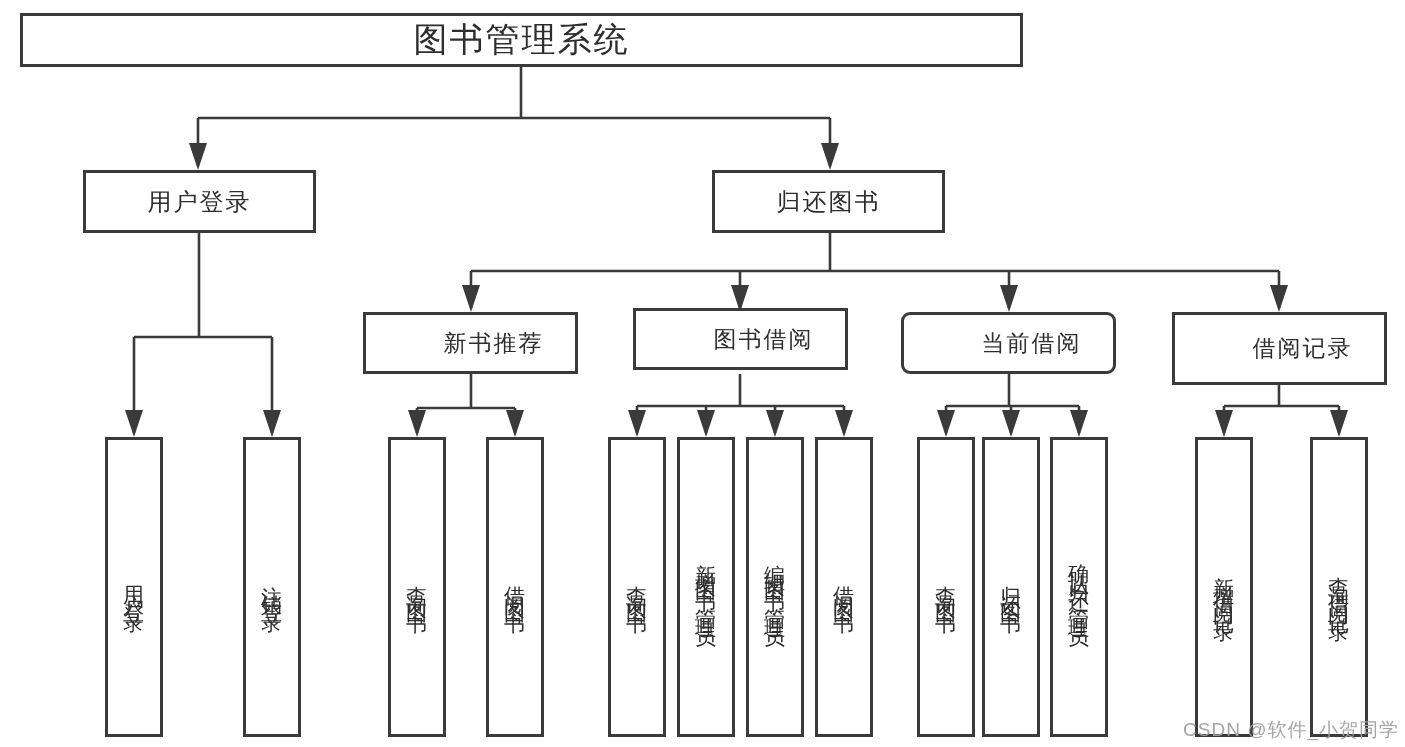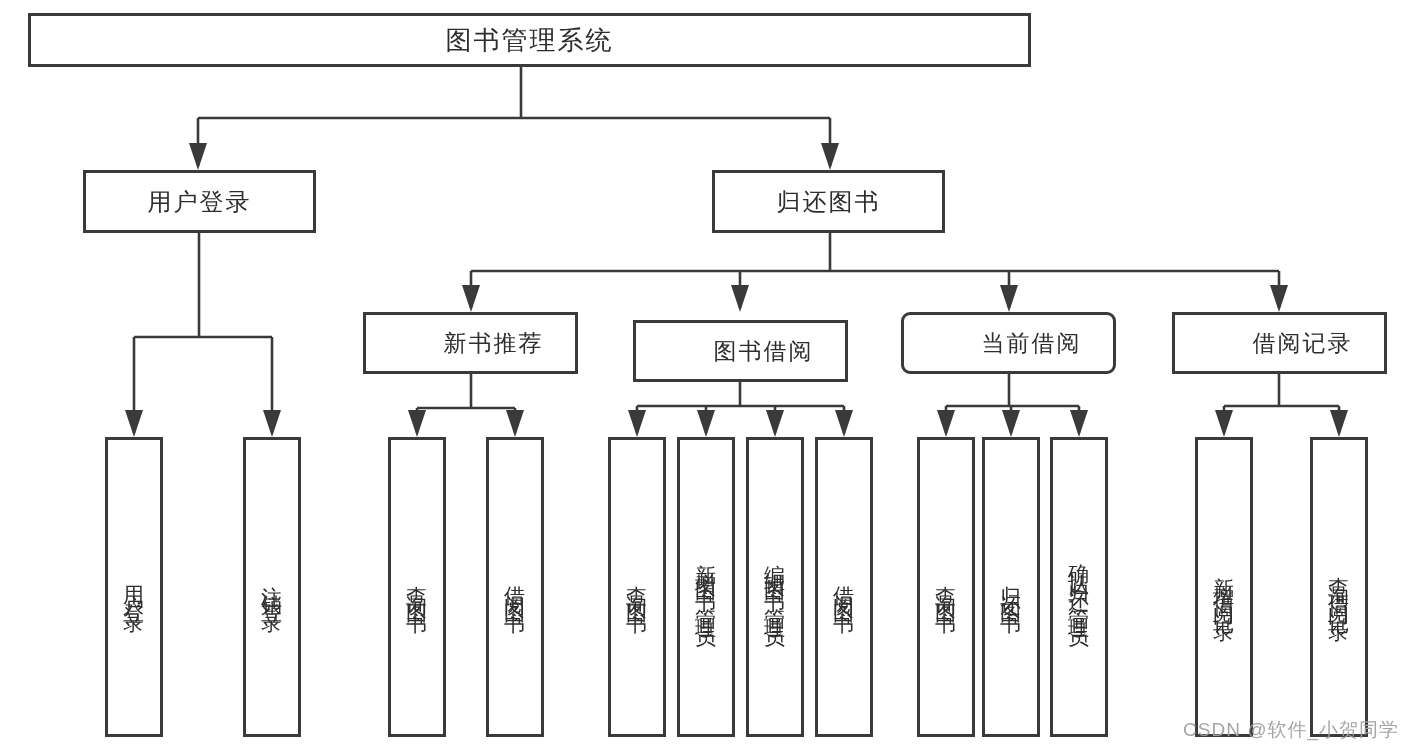--- a/index.html
+++ b/index.html
@@ -27,21 +27,21 @@
     box-sizing: border-box;
     border: 3px solid #3a3a3a;
     background: #ffffff;
     color: #2d2d2d;
     display: flex;
     align-items: center;
     justify-content: center;
     z-index: 2;
     text-align: center;
   }
-  .box.root  { font-size: 26px; letter-spacing: 2px; margin-left: 8px; }
+  .box.root  { font-size: 34px; letter-spacing: 2px; }
   .box.h     { font-size: 24px; letter-spacing: 2px; }
   .box.h3    { font-size: 23px; letter-spacing: 2px; padding-left: 46px; }
   .box.v {
     writing-mode: vertical-rl;
     text-orientation: mixed;
     font-size: 21px;
     letter-spacing: 9px;
     line-height: 1;
   }
   .watermark {
@@ -96,23 +96,23 @@
       <use href="#arrowhead" transform="translate(1339,437)"></use>
     </g>
   </svg>
 
   <div class="box root" style="left:20px; top:13px; width:1003px; height:54px;">图书管理系统</div>
 
   <div class="box h" style="left:83px; top:170px; width:233px; height:63px;">用户登录</div>
   <div class="box h" style="left:712px; top:170px; width:233px; height:63px;">归还图书</div>
 
   <div class="box h3" style="left:363px; top:312px; width:215px; height:62px;">新书推荐</div>
-  <div class="box h3" style="left:633px; top:320px; width:215px; height:62px;">图书借阅</div>
+  <div class="box h3" style="left:633px; top:308px; width:215px; height:62px;">图书借阅</div>
   <div class="box h3" style="left:901px; top:312px; width:215px; height:62px;border-radius:9px;">当前借阅</div>
-  <div class="box h3" style="left:1172px; top:312px; width:215px; height:62px;">借阅记录</div>
+  <div class="box h3" style="left:1172px; top:312px; width:215px; height:73px;">借阅记录</div>
 
   <div class="box v" style="left:105px; top:437px; width:58px; height:300px;">用户登录</div>
   <div class="box v" style="left:243px; top:437px; width:58px; height:300px;">注销登录</div>
 
   <div class="box v" style="left:388px; top:437px; width:58px; height:300px;">查询图书</div>
   <div class="box v" style="left:486px; top:437px; width:58px; height:300px;">借阅图书</div>
 
   <div class="box v" style="left:608px; top:437px; width:58px; height:300px;">查询图书</div>
   <div class="box v" style="left:677px; top:437px; width:58px; height:300px;">新增图书（管理员）</div>
   <div class="box v" style="left:746px; top:437px; width:58px; height:300px;">编辑图书（管理员）</div>

